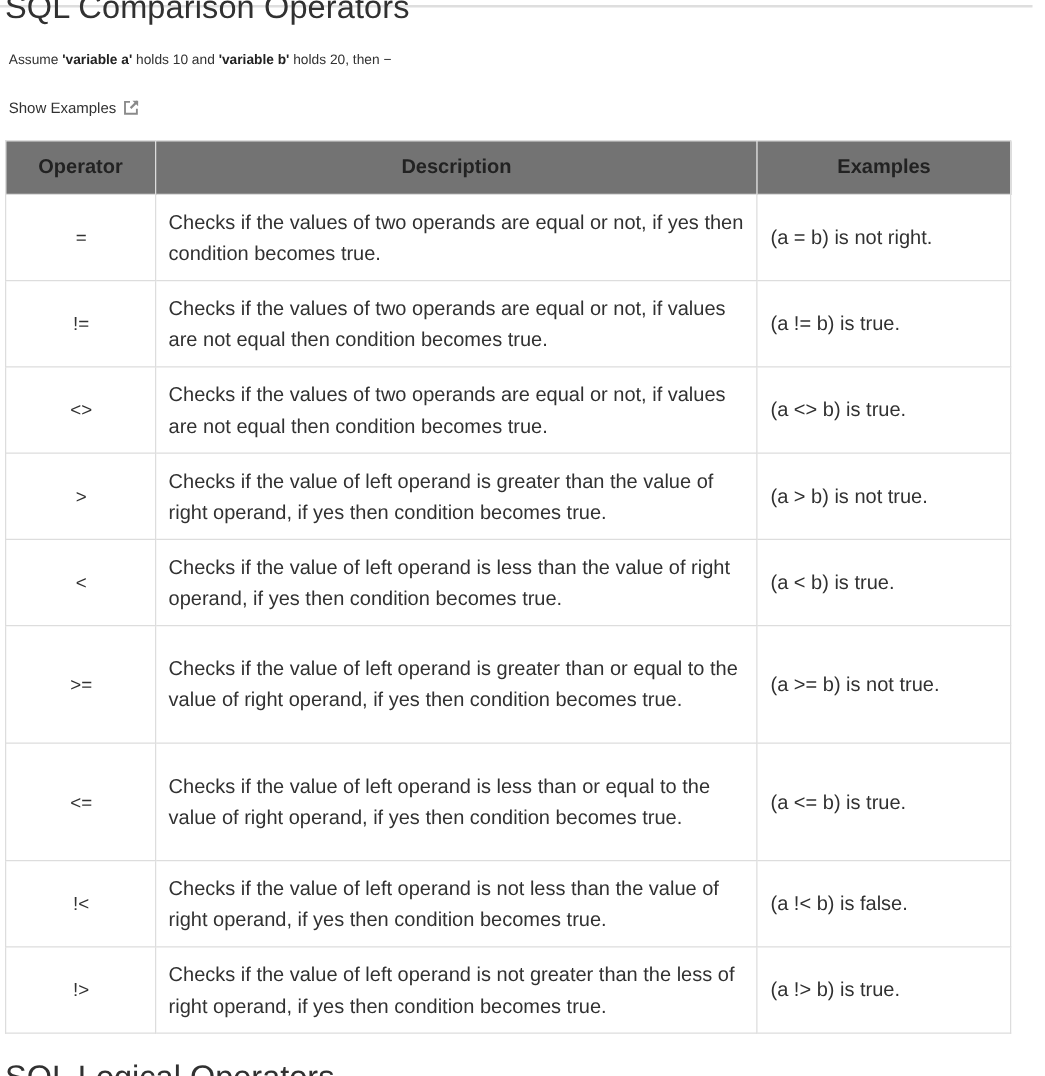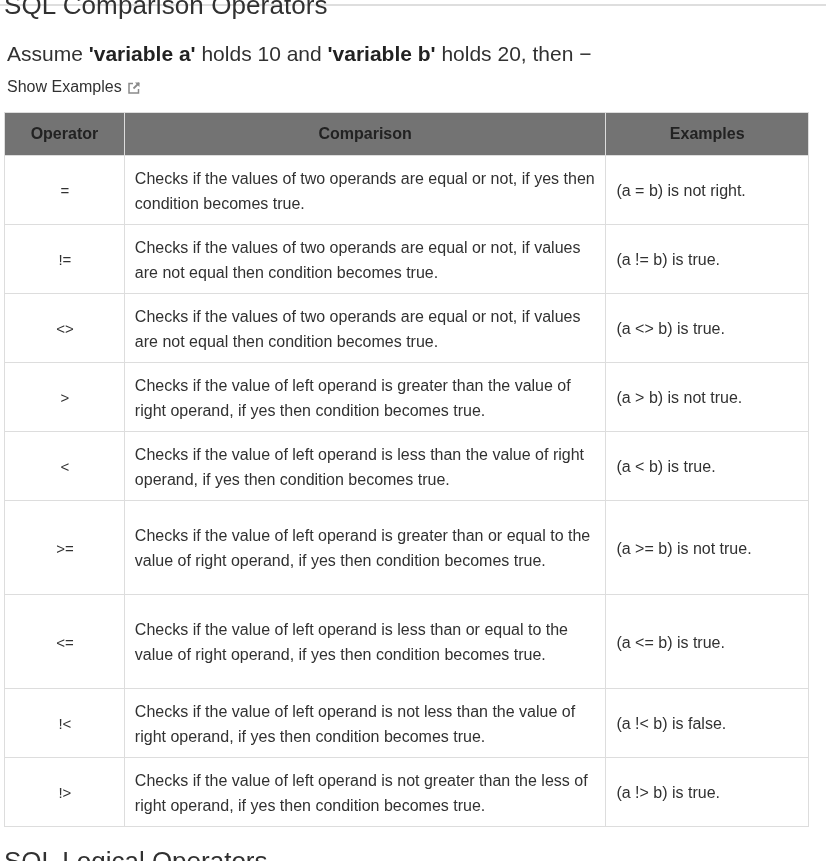--- a/index.html
+++ b/index.html
@@ -38,34 +38,34 @@
       font-size: 26px;
       font-weight: normal;
       color: #313131;
       white-space: nowrap;
       letter-spacing: 0.1px;
     }
     .intro {
       position: absolute;
       left: 7px; top: 42px;
       margin: 0;
-      font-size: 21px;
+      font-size: 11px;
       color: #313131;
       white-space: nowrap;
     }
     .intro b { font-weight: bold; color: #222; }
     .show-examples {
       position: absolute;
       left: 7px; top: 78px;
-      font-size: 16px;
+      font-size: 12px;
       color: #313131;
       text-decoration: none;
       white-space: nowrap;
       display: flex;
-      align-items: flex-end;
+      align-items: center;
       gap: 4px;
       cursor: pointer;
     }
     .ext-icon {
       display: inline-block;
       width: 16px; height: 16px;
     }
     table.ops {
       position: absolute;
       left: 4px; top: 112px;
@@ -134,21 +134,21 @@
 
   <table class="ops">
     <colgroup>
         <col class="c1">
         <col class="c2">
         <col class="c3">
       </colgroup>
     <thead>
       <tr>
         <th>Operator</th>
-        <th>Comparison</th>
+        <th>Description</th>
         <th>Examples</th>
       </tr>
     </thead>
     <tbody>
       <tr style="height:69px">
         <td class="op-cell">=</td>
         <td class="desc-cell">Checks if the values of two operands are equal or not, if yes then condition becomes true.</td>
         <td class="ex-cell">(a = b) is not right.</td>
       </tr>
       <tr style="height:69px">

